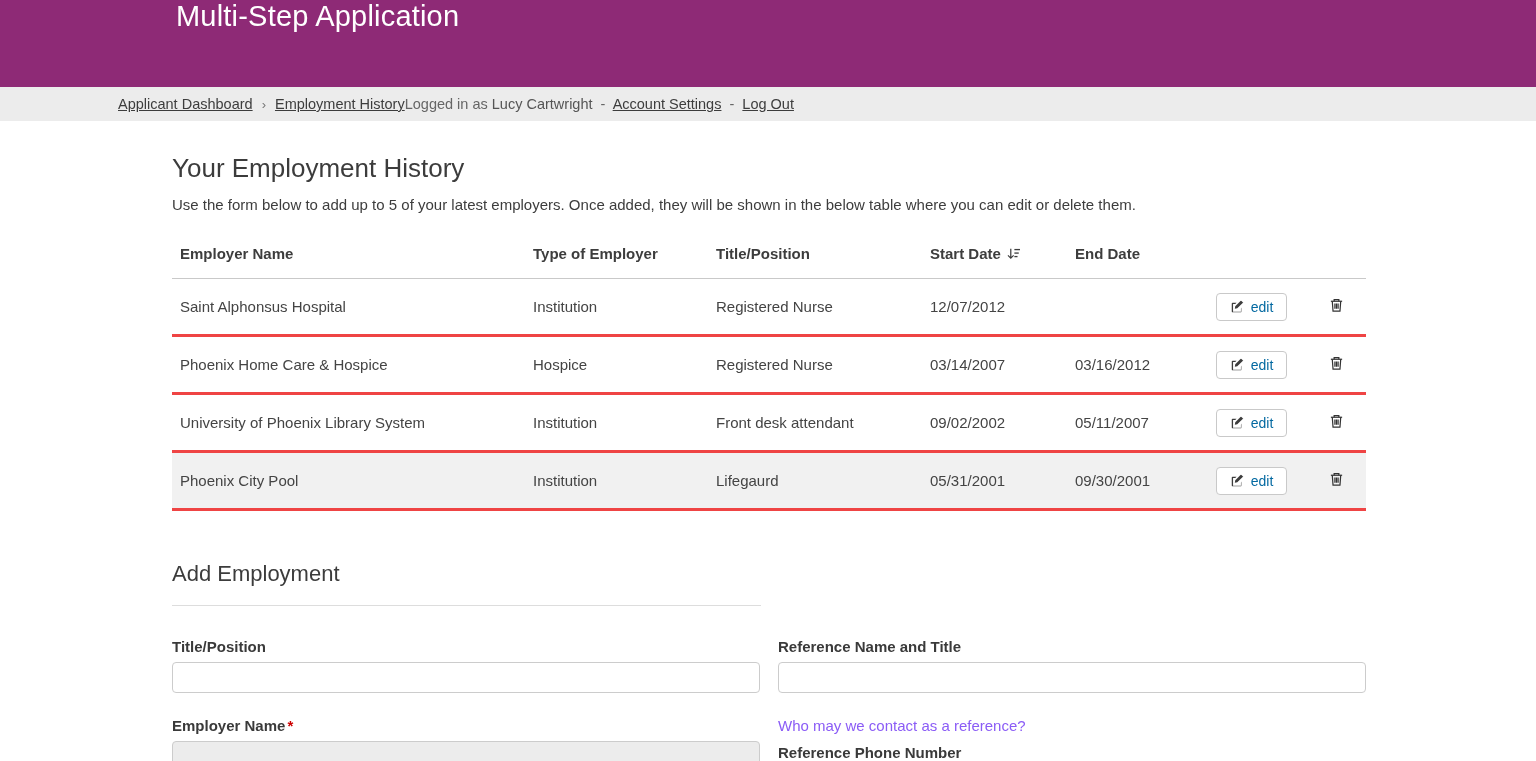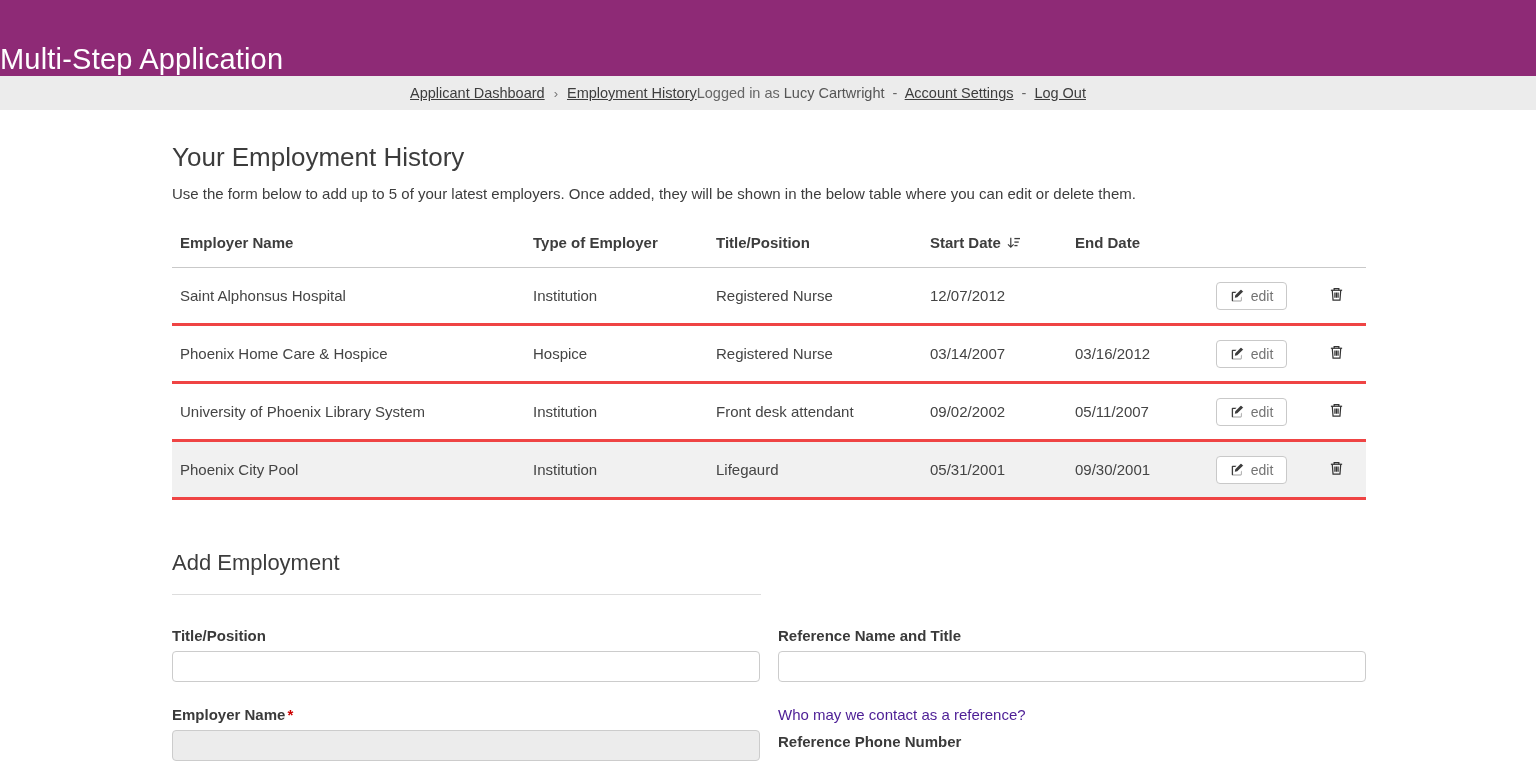--- a/index.html
+++ b/index.html
@@ -3,26 +3,26 @@
 <meta charset="utf-8">
 <style>
   * { box-sizing: border-box; }
   html,body { margin:0; padding:0; }
   body {
     width:1536px; height:761px; overflow:hidden;
     font-family:"Liberation Sans", sans-serif;
     color:#3d3d3d; background:#fff;
   }
   
-  .app-header { height:76px; display:flex; align-items:flex-end; background:#8e2a76; }
+  .app-header { height:87px; display:flex; align-items:flex-start; padding-left:176px; background:#8e2a76; }
   .app-header h1 { margin:0; color:#fff; font-size:29px; font-weight:400; letter-spacing:.2px; }
   
   .crumb-bar {
     height:34px; background:#ececec; display:flex; align-items:center;
-    justify-content:center; padding:0 158px 0 118px;
+    justify-content:flex-start; padding:0 158px 0 118px;
     font-size:14.5px; color:#666;
   }
   .crumb-bar a { color:#3d3d3d; text-decoration:underline; }
   .crumbs .sep { margin:0 9px; color:#777; font-size:13px; }
   .session .user { color:#555; }
   .session .dash { margin:0 4px; }
   
   .container { margin-left:172px; width:1194px; padding-top:32px; }
   .page-title { margin:0 0 12px; font-size:26px; font-weight:400; color:#3c3c3c; }
   .page-desc { margin:0 0 16px; font-size:15px; color:#3d3d3d; }
@@ -32,38 +32,38 @@
     text-align:left; font-weight:700; color:#3d3d3d;
     padding:16px 8px; border-bottom:1px solid #c9c9c9; white-space:nowrap;
   }
   .emp-table td { padding:19px 8px; border-bottom:3px solid #ef4444; color:#444; }
   .emp-table tbody tr:last-child { background:#f1f1f1; }
   .emp-table .c-edit, .emp-table .c-del { text-align:center; padding-top:12px; padding-bottom:12px; }
   .sort-icon { vertical-align:-2px; margin-left:5px; }
   .edit-btn {
     display:inline-flex; align-items:flex-end; gap:7px;
     background:#fff; border:1px solid #c9c9c9; border-radius:4px;
-    padding:6px 13px; font-size:14px; color:#737373;
+    padding:6px 13px; font-size:14px; color:#0369a1;
     font-family:inherit; cursor:pointer; line-height:1;
   }
   .del-btn { background:none; border:none; padding:4px; cursor:pointer; }
   
   .add-section { margin-top:50px; }
   .section-title { margin:0; font-size:22px; font-weight:400; color:#3c3c3c; }
   .section-divider { width:589px; margin:18px 0 0; border:none; border-top:1px solid #ddd; }
   .form-grid { margin-top:32px; display:grid; grid-template-columns:588px 588px; column-gap:18px; align-items:start; }
   .field { margin-bottom:24px; }
   .field label { display:block; font-weight:700; font-size:15px; margin-bottom:7px; color:#3a3a3a; }
   .field input {
     width:100%; height:31px; border:1px solid #ccc; border-radius:4px;
     padding:0 8px; font-size:15px; font-family:inherit; background:#fff;
   }
   .field input.input-gray { background:#ececec; }
   .req { color:#c00; margin-left:2px; }
-  .help { margin:0 0 10px; font-size:15px; color:#4c1d95; font-weight:400; }
+  .help { margin:0 0 10px; font-size:15px; color:#8b5cf6; font-weight:400; }
 </style>
 </head>
 <body>
 
 <header class="app-header" style="background: rgb(142, 42, 118);">
   <h1>Multi-Step Application</h1>
 </header>
 
 <nav class="crumb-bar">
   <div class="crumbs">

